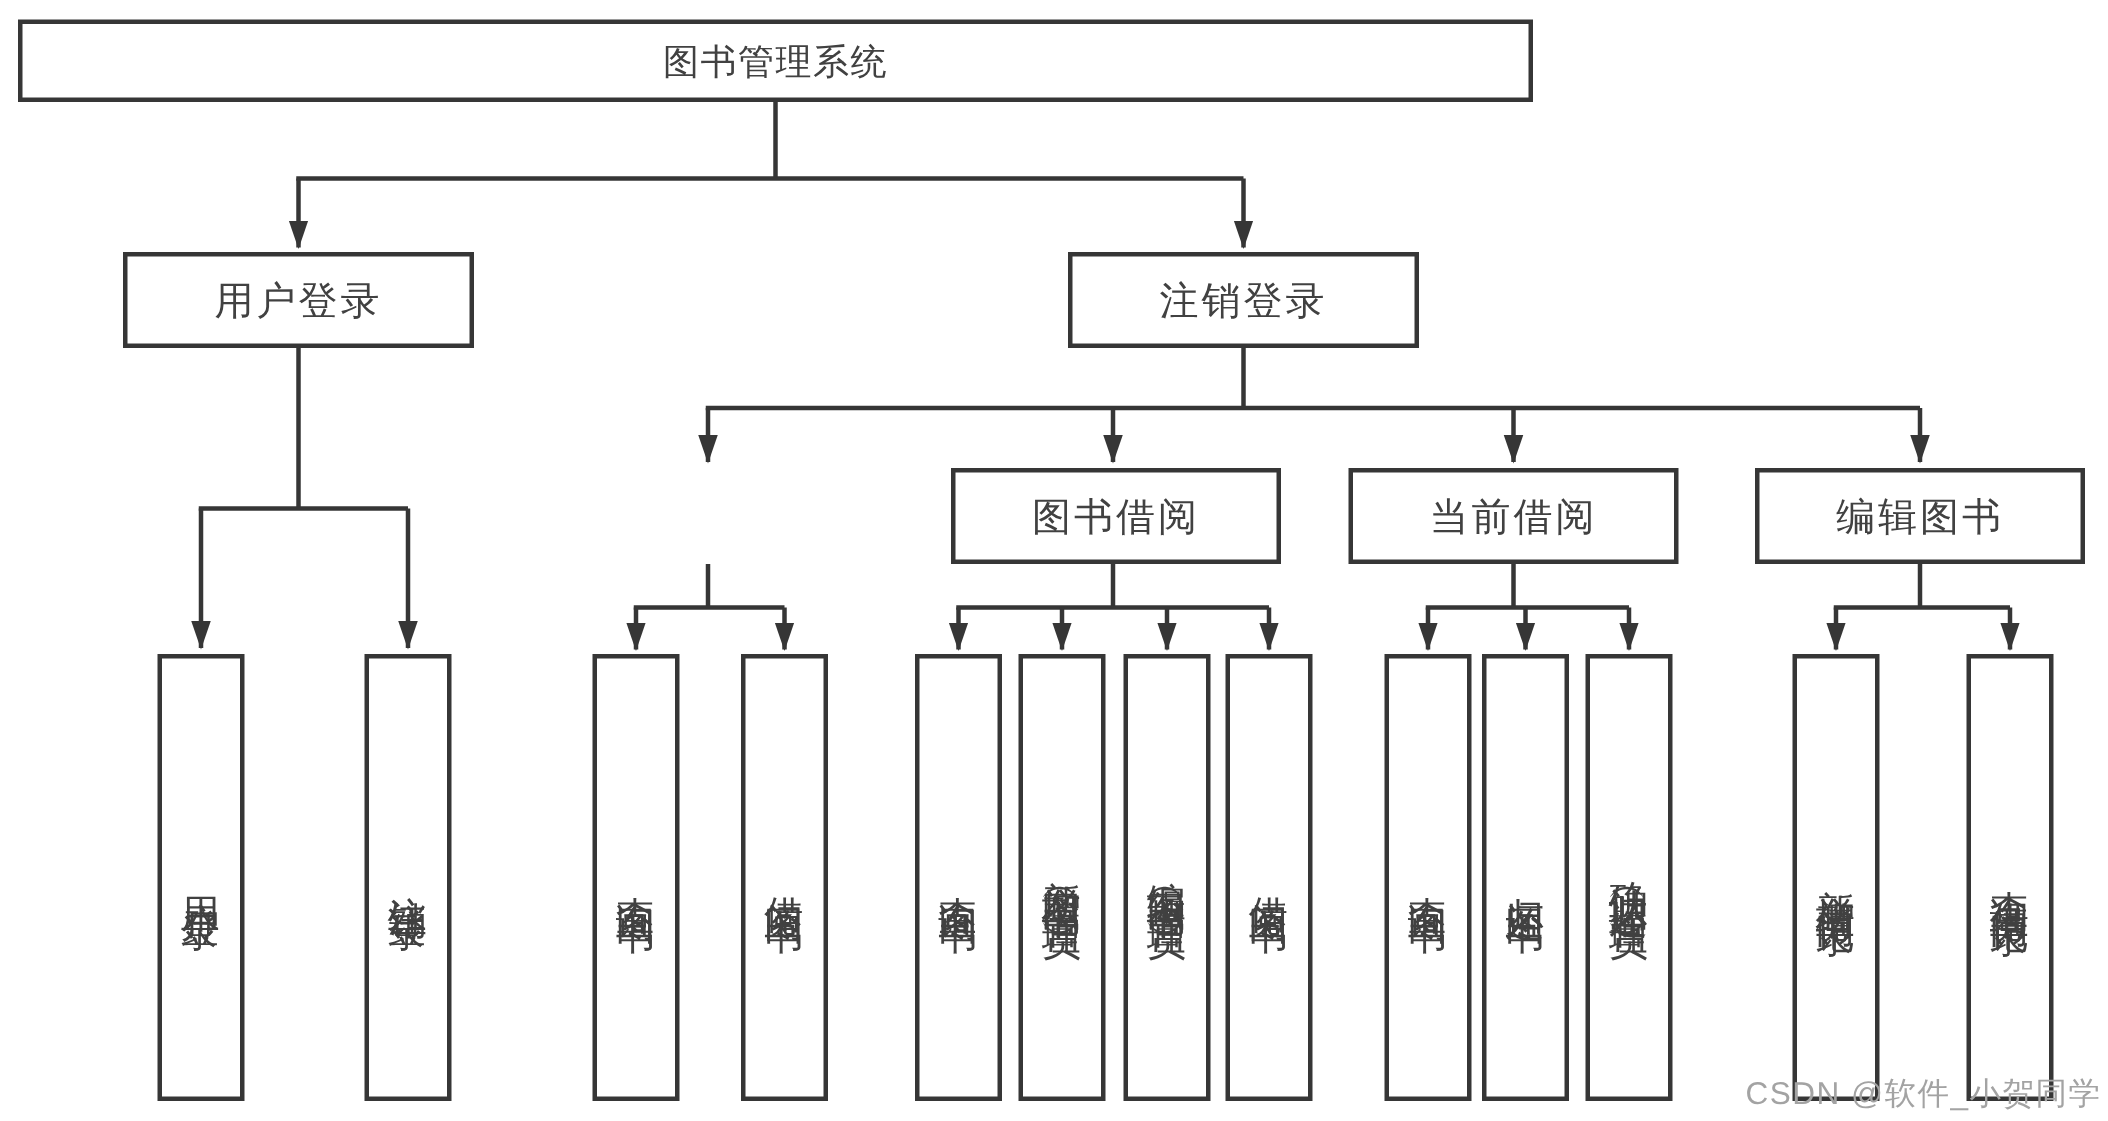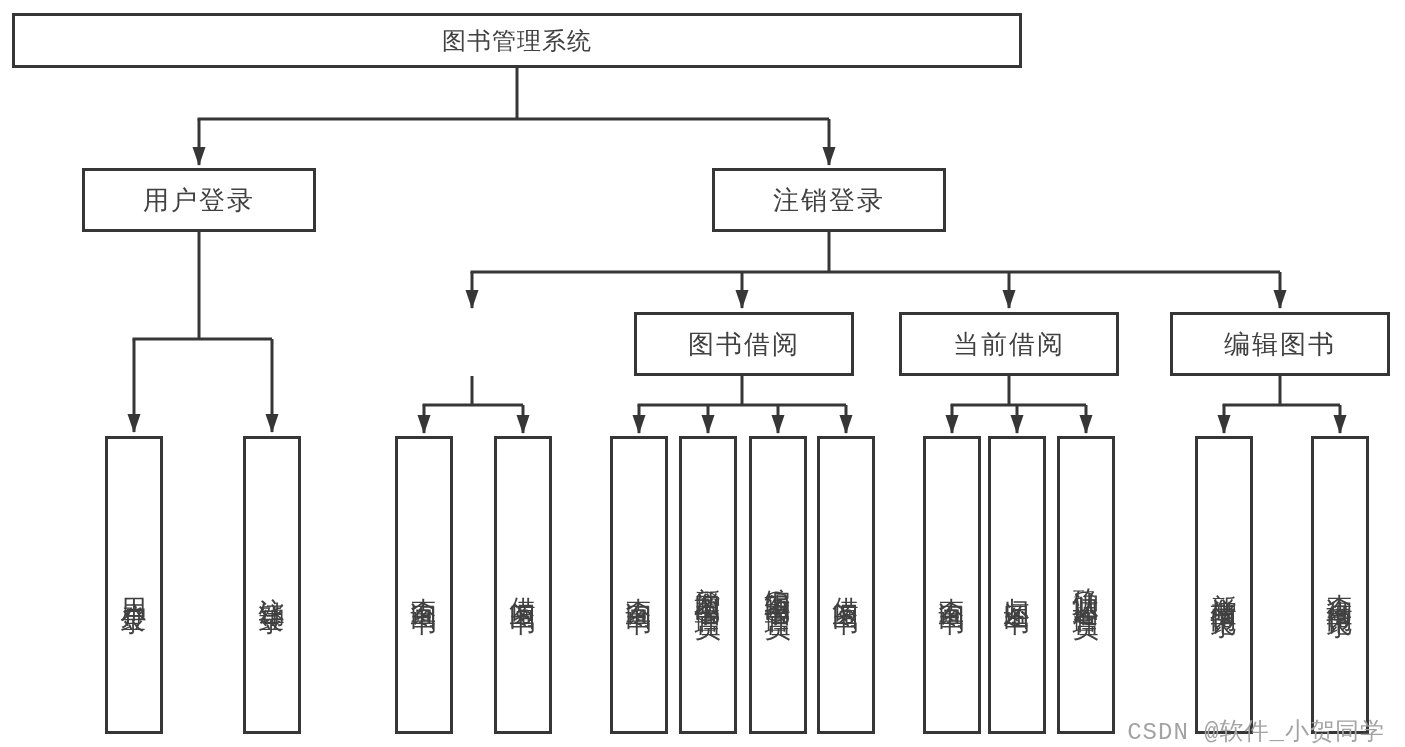--- a/index.html
+++ b/index.html
@@ -46,28 +46,27 @@
   .node.v span{
     writing-mode:vertical-rl;
     text-orientation:mixed;
     font-size:26px;
     line-height:1;
     letter-spacing:4px;
     white-space:nowrap;
   }
   .watermark{
     position:absolute;
-    right:20px;
+    right:4px;
     top:715px;
-    font-size:24px;
+    font-size:21px;
     letter-spacing:1px;
     color:var(--watermark);
     z-index:10;
     white-space:nowrap;
-    font-family:Liberation Mono, monospace;
   }
 </style>
 </head>
 <body>
 
 <div class="stage">
 
   <svg class="connectors" width="1405" height="747" viewBox="0 0 1405 747" xmlns="http://www.w3.org/2000/svg">
     <defs>
       <marker id="arw" viewBox="0 -7 20 14" refX="18" refY="0" markerWidth="20" markerHeight="14" markerUnits="userSpaceOnUse" orient="auto">

